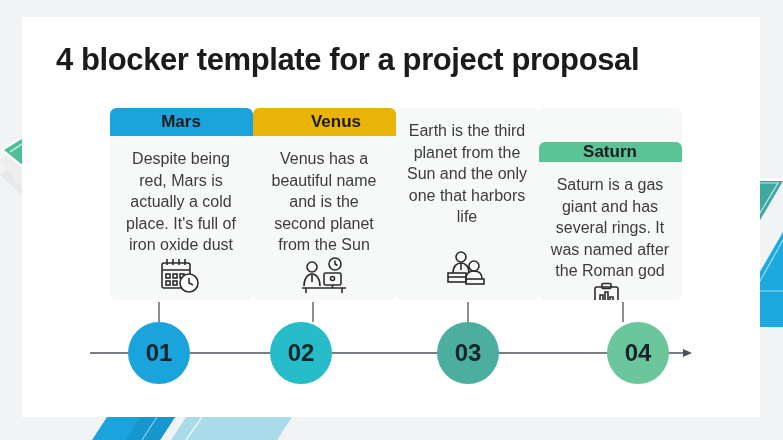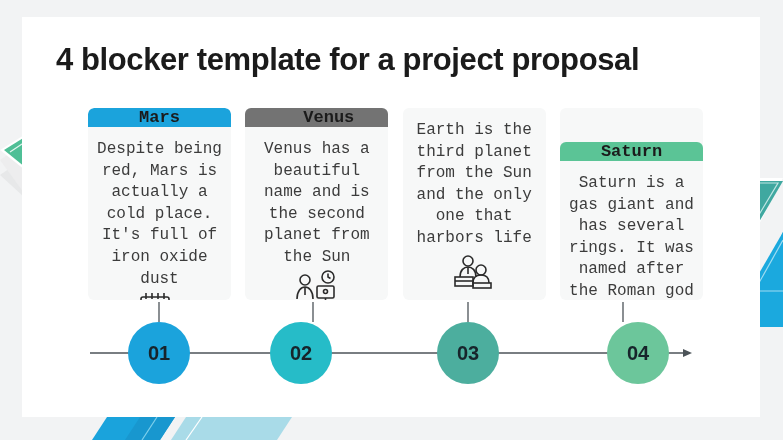--- a/index.html
+++ b/index.html
@@ -25,21 +25,21 @@
   .title{
     position:absolute;left:56px;top:42px;width:660px;
     font-size:31px;font-weight:bold;color:#1b1b1b;
     font-family:Liberation Sans, sans-serif;
     letter-spacing:-0.4px;
     white-space:nowrap;
   }
 
   
   .cards{position:absolute;left:88px;top:108px;width:615px;height:192px;
-    display:flex;justify-content:space-between;font-family:Liberation Mono, monospace;}
+    display:flex;justify-content:center;}
   .card{
     width:143px;height:192px;border-radius:6px;overflow:hidden;
     background:#f7f8f8;display:flex;flex-direction:column;align-items:center;
     box-shadow:0 0 0 0 rgba(0,0,0,0);
   }
   .card-head{
     width:100%;height:46px;border-radius:6px 6px 0 0;
     display:flex;align-items:center;justify-content:center;
     font-size:17px;font-weight:bold;color:#1b1b1b;
   }
@@ -52,21 +52,21 @@
     margin-bottom:4px;
   }
   .card-icon svg{display:block;}
 
   
   .timeline{position:absolute;left:0;top:300px;width:783px;height:110px;}
   .tl-svg{position:absolute;left:0;top:0;}
   .circle{
     position:absolute;width:62px;height:62px;border-radius:50%;
     display:flex;align-items:center;justify-content:center;
-    font-size:20px;font-weight:bold;color:#17242b;
+    font-size:24px;font-weight:bold;color:#17242b;
   }
 </style>
 </head>
 <body style="background: rgb(242, 243, 244);">
 
 <div class="stage">
 
   <div class="bg">
     <svg width="783" height="440" viewBox="0 0 783 440">
 
@@ -120,21 +120,21 @@
             <rect x="7" y="25" width="4" height="4"></rect>
             <rect x="14" y="25" width="4" height="4"></rect>
             <circle cx="30" cy="27" r="9" fill="#ffffff"></circle>
             <polyline points="30,22 30,27 34,29"></polyline>
           </g>
         </svg>
       </div>
     </div>
 
     <div class="card">
-      <div class="card-head" style="background: #737373; padding-left: 24px;">
+      <div class="card-head" style="background: #eab308; padding-left: 24px;">
         <span>Venus</span>
       </div>
       <div class="card-body">Venus has a beautiful name and is the second planet from the Sun</div>
       <div class="card-icon">
         <svg width="46" height="40" viewBox="0 0 46 40">
           <g fill="none" stroke="#2b2b2b" stroke-width="1.6">
             <circle cx="34" cy="8" r="6"></circle>
             <polyline points="34,4.5 34,8 36.5,9.5"></polyline>
             <circle cx="11" cy="11" r="5"></circle>
             <path d="M3 30 c0 -8 4 -12 8 -12 s8 4 8 12"></path>

